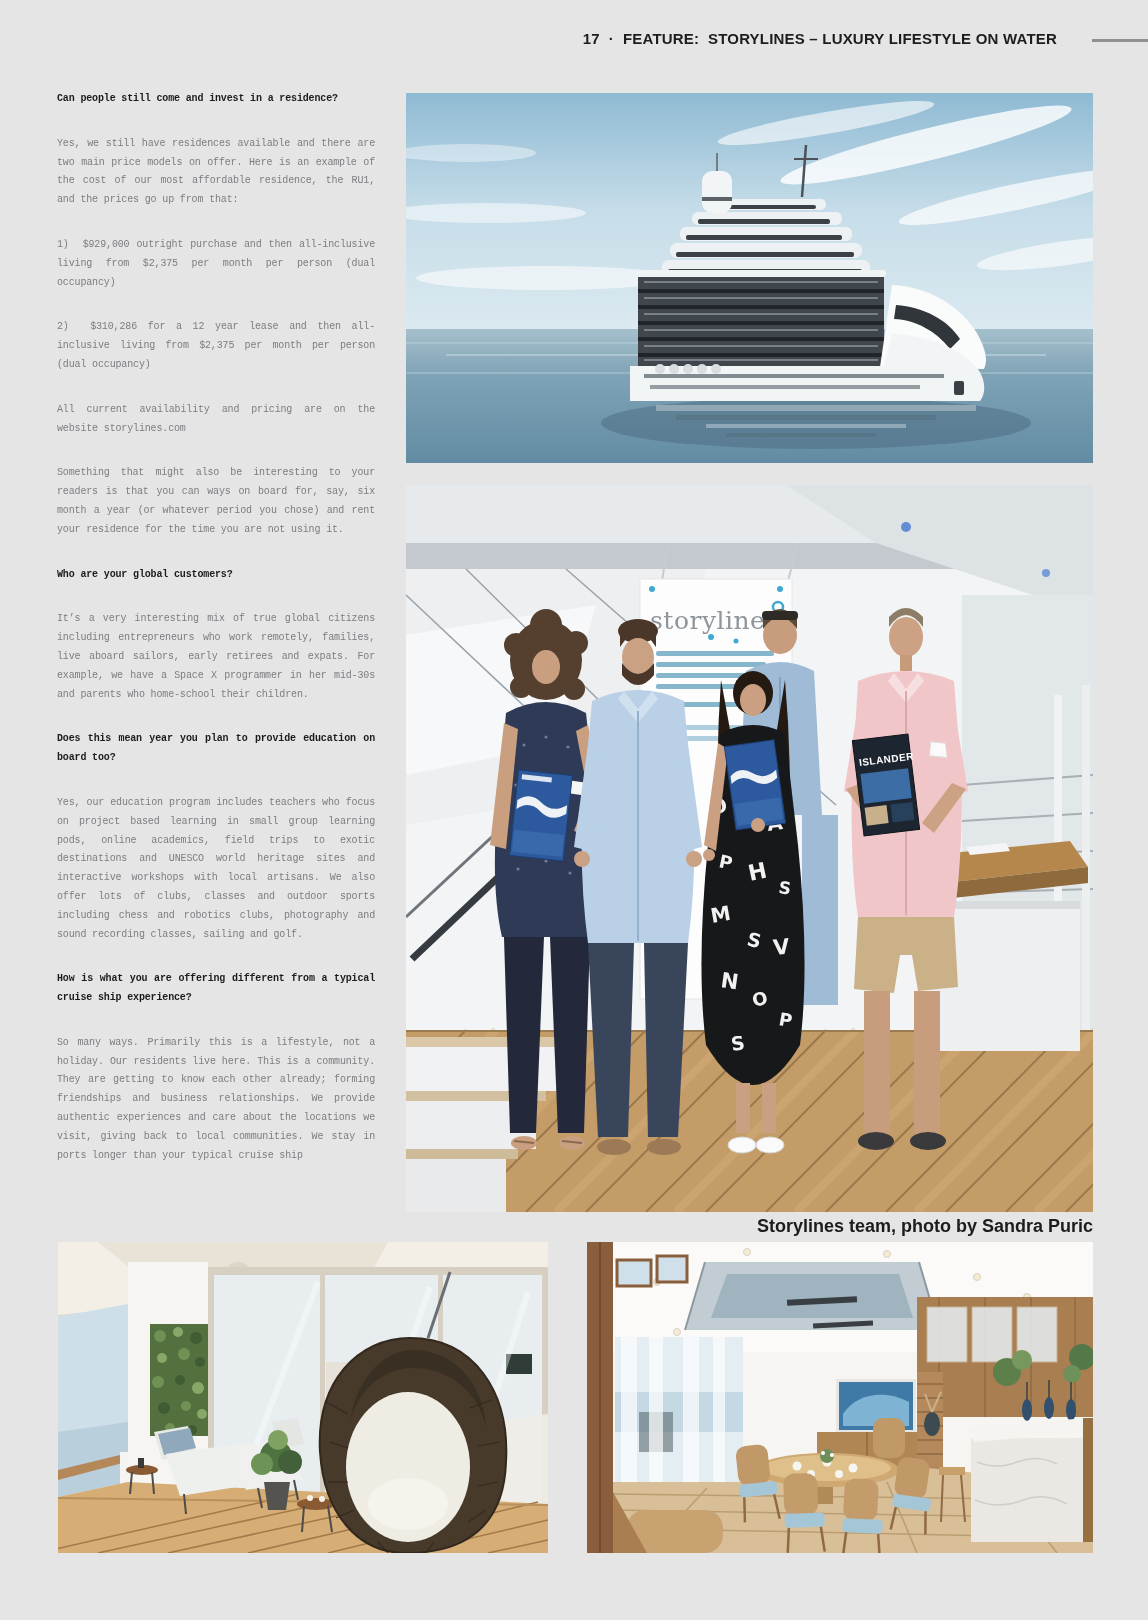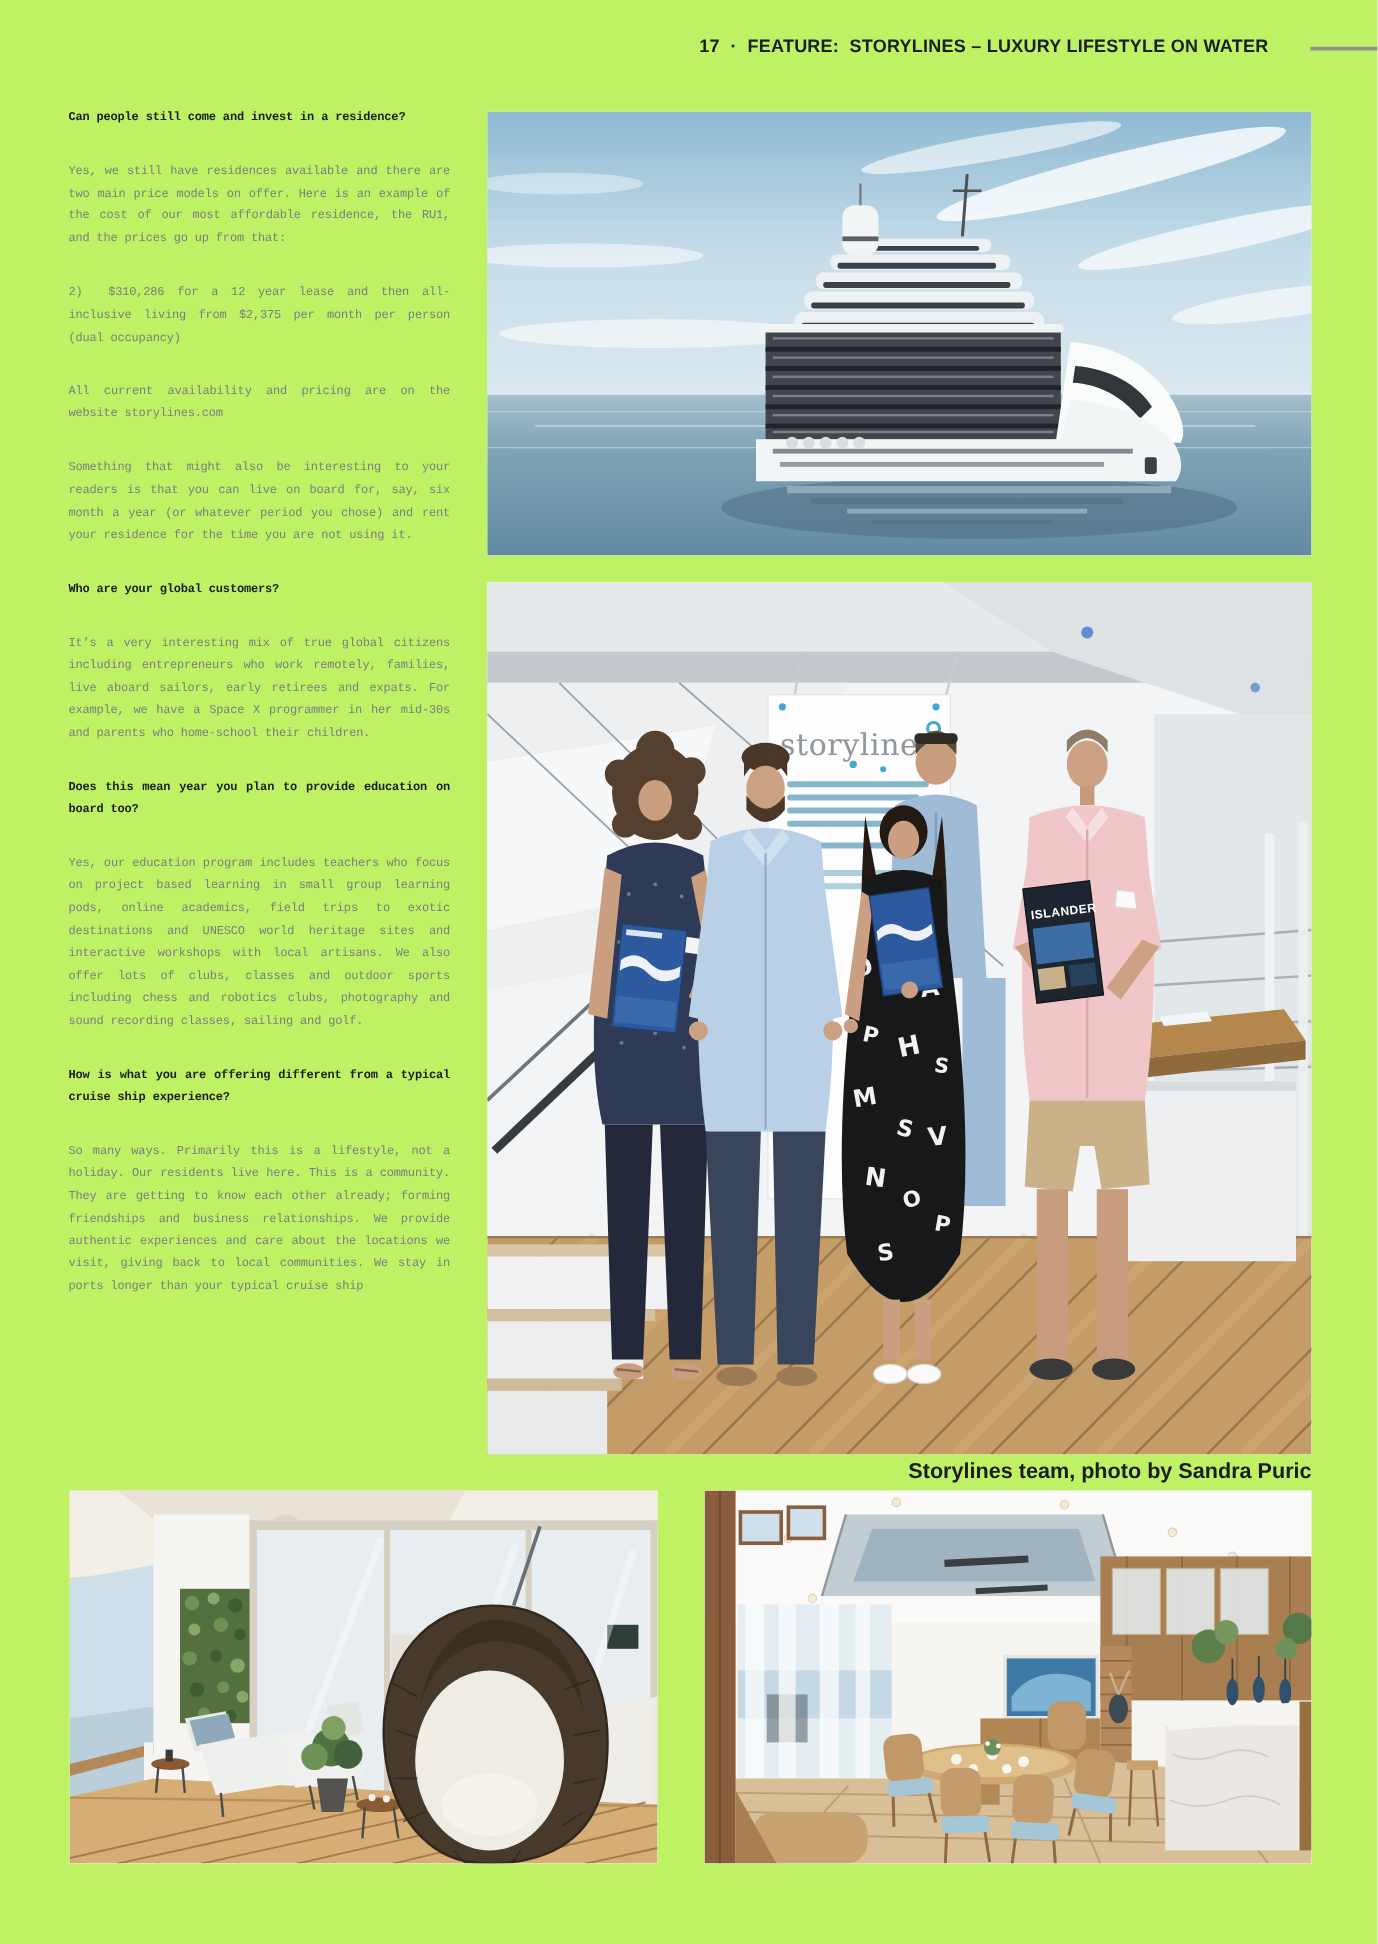--- a/index.html
+++ b/index.html
@@ -1,18 +1,18 @@
 <!DOCTYPE html>
 <html><head>
 <meta charset="utf-8">
 <style>
   * { margin:0; padding:0; box-sizing:border-box; }
   html,body { background:#ffffff; }
   .page {
-    position:relative; width:1148px; height:1620px; background:#bef264;
+    position:relative; width:1148px; height:1620px; background:#e5e5e5;
     font-family:"Liberation Sans", sans-serif; overflow:hidden;
   }
   
   .header-text {
     position:absolute; top:30px; right:91px; height:18px;
     font-size:15px; font-weight:bold; color:#1d1d1f; letter-spacing:.2px;
     white-space:pre; display:flex; align-items:baseline;
   }
   .header-text .sep { margin:0 9px; }
   .header-rule { position:absolute; top:39px; right:0; width:56px; height:3px; background:#8e9093; }
@@ -47,23 +47,24 @@
   <div class="header-text">
     <span>17</span>
     <span class="sep">·</span>
     <span>FEATURE:&nbsp; STORYLINES – LUXURY LIFESTYLE ON WATER</span>
   </div>
   <div class="header-rule"></div>
 
   <section class="article">
     <p class="q">Can people still come and invest in a residence?</p>
     <p class="a">Yes, we still have residences available and there are two main price models on offer. Here is an example of the cost of our most affordable residence, the RU1, and the prices go up from that:</p>
+    <p class="a">1)&nbsp; $929,000 outright purchase and then all-inclusive living from $2,375 per month per person (dual occupancy)</p>
     <p class="a">2)&nbsp; $310,286 for a 12 year lease and then all-inclusive living from $2,375 per month per person (dual occupancy)</p>
     <p class="a">All current availability and pricing are on the website storylines.com</p>
-    <p class="a">Something that might also be interesting to your readers is that you can live on board for, say, six month a year (or whatever period you chose) and rent your residence for the time you are not using it.</p>
+    <p class="a">Something that might also be interesting to your readers is that you can ways on board for, say, six month a year (or whatever period you chose) and rent your residence for the time you are not using it.</p>
     <p class="q">Who are your global customers?</p>
     <p class="a">It’s a very interesting mix of true global citizens including entrepreneurs who work remotely, families, live aboard sailors, early retirees and expats. For example, we have a Space X programmer in her mid-30s and parents who home-school their children.</p>
     <p class="q">Does this mean year you plan to provide education on board too?</p>
     <p class="a">Yes, our education program includes teachers who focus on project based learning in small group learning pods, online academics, field trips to exotic destinations and UNESCO world heritage sites and interactive workshops with local artisans. We also offer lots of clubs, classes and outdoor sports including chess and robotics clubs, photography and sound recording classes, sailing and golf.</p>
     <p class="q">How is what you are offering different from a typical cruise ship experience?</p>
     <p class="a">So many ways. Primarily this is a lifestyle, not a holiday. Our residents live here. This is a community. They are getting to know each other already; forming friendships and business relationships. We provide authentic experiences and care about the locations we visit, giving back to local communities. We stay in ports longer than your typical cruise ship</p>
   </section>
 
   <figure class="photo" id="ship">
     <svg viewBox="0 0 687 370" preserveAspectRatio="none">

